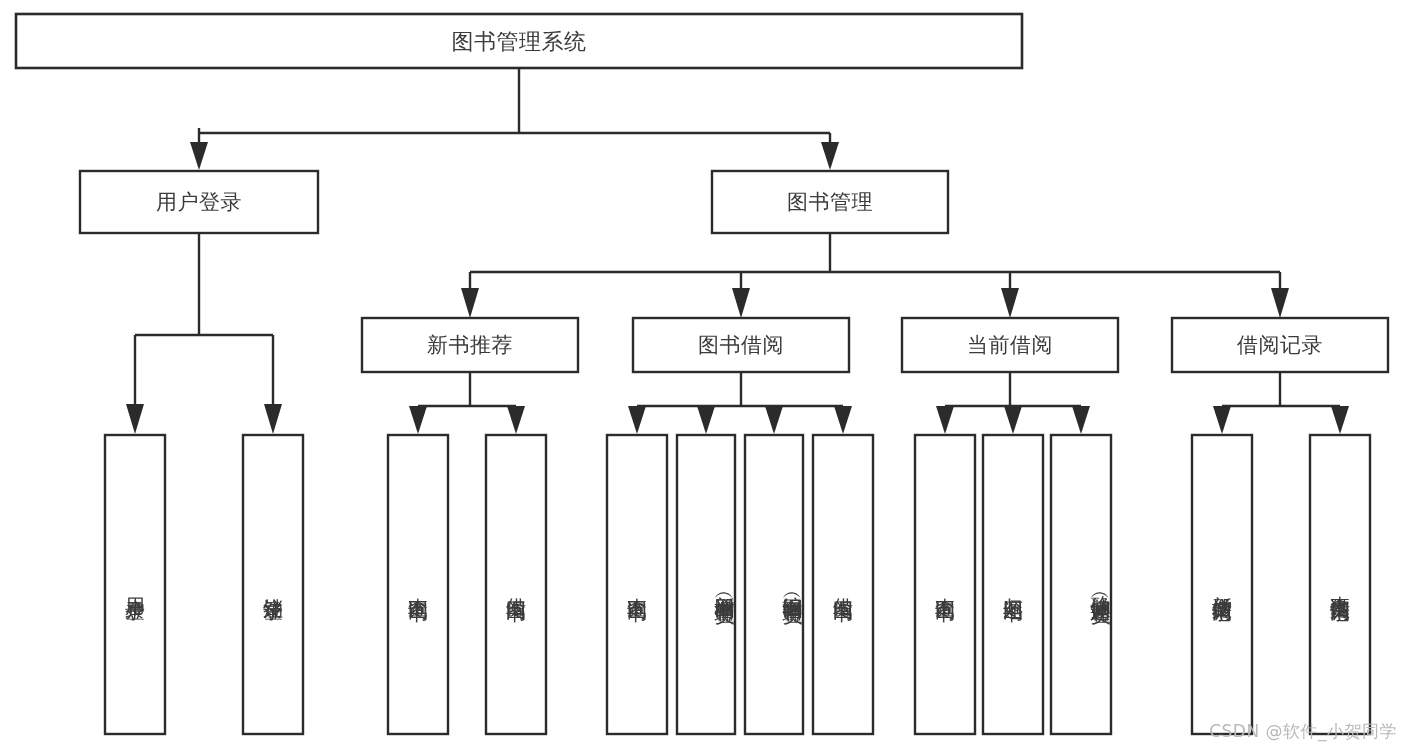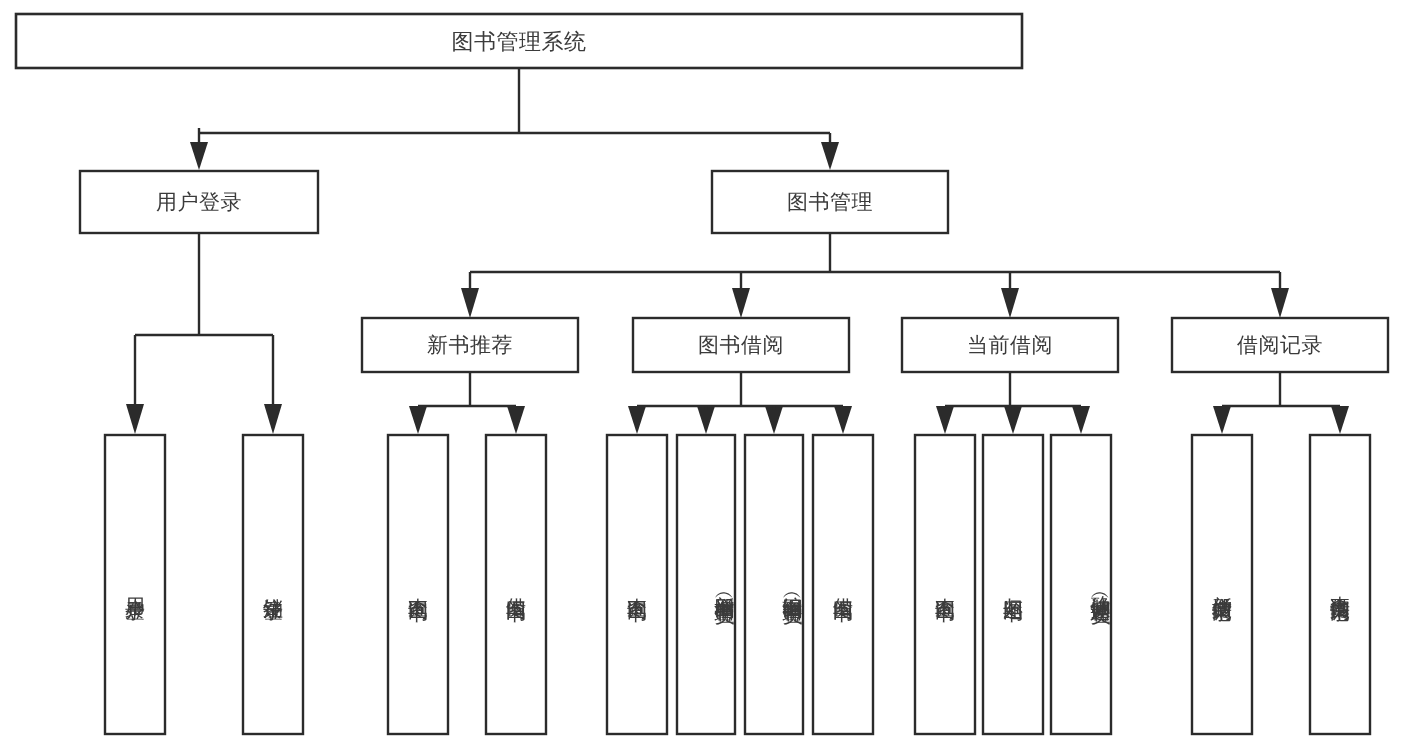--- a/index.html
+++ b/index.html
@@ -219,14 +219,15 @@
   <div class="vlabel" style="left:915px; top:435px; width:60px; height:299px; display:flex; align-items:center; justify-content:center;">查询图书</div>
 
   <div class="vlabel" style="left:983px; top:435px; width:60px; height:299px; display:flex; align-items:center; justify-content:center;">归还图书</div>
 
   <div class="vlabel" style="left:1051px; top:440px; width:60px; height:294px; display:flex; align-items:flex-start; justify-content:center;">确认归还（管理员）</div>
 
   <div class="vlabel" style="left:1192px; top:435px; width:60px; height:299px; display:flex; align-items:center; justify-content:center;">新增借阅记录</div>
 
   <div class="vlabel" style="left:1310px; top:435px; width:60px; height:299px; display:flex; align-items:center; justify-content:center;">查询借阅记录</div>
 
+  <div class="watermark">CSDN @软件_小贺同学</div>
 
 </div>
 
 </body></html>

